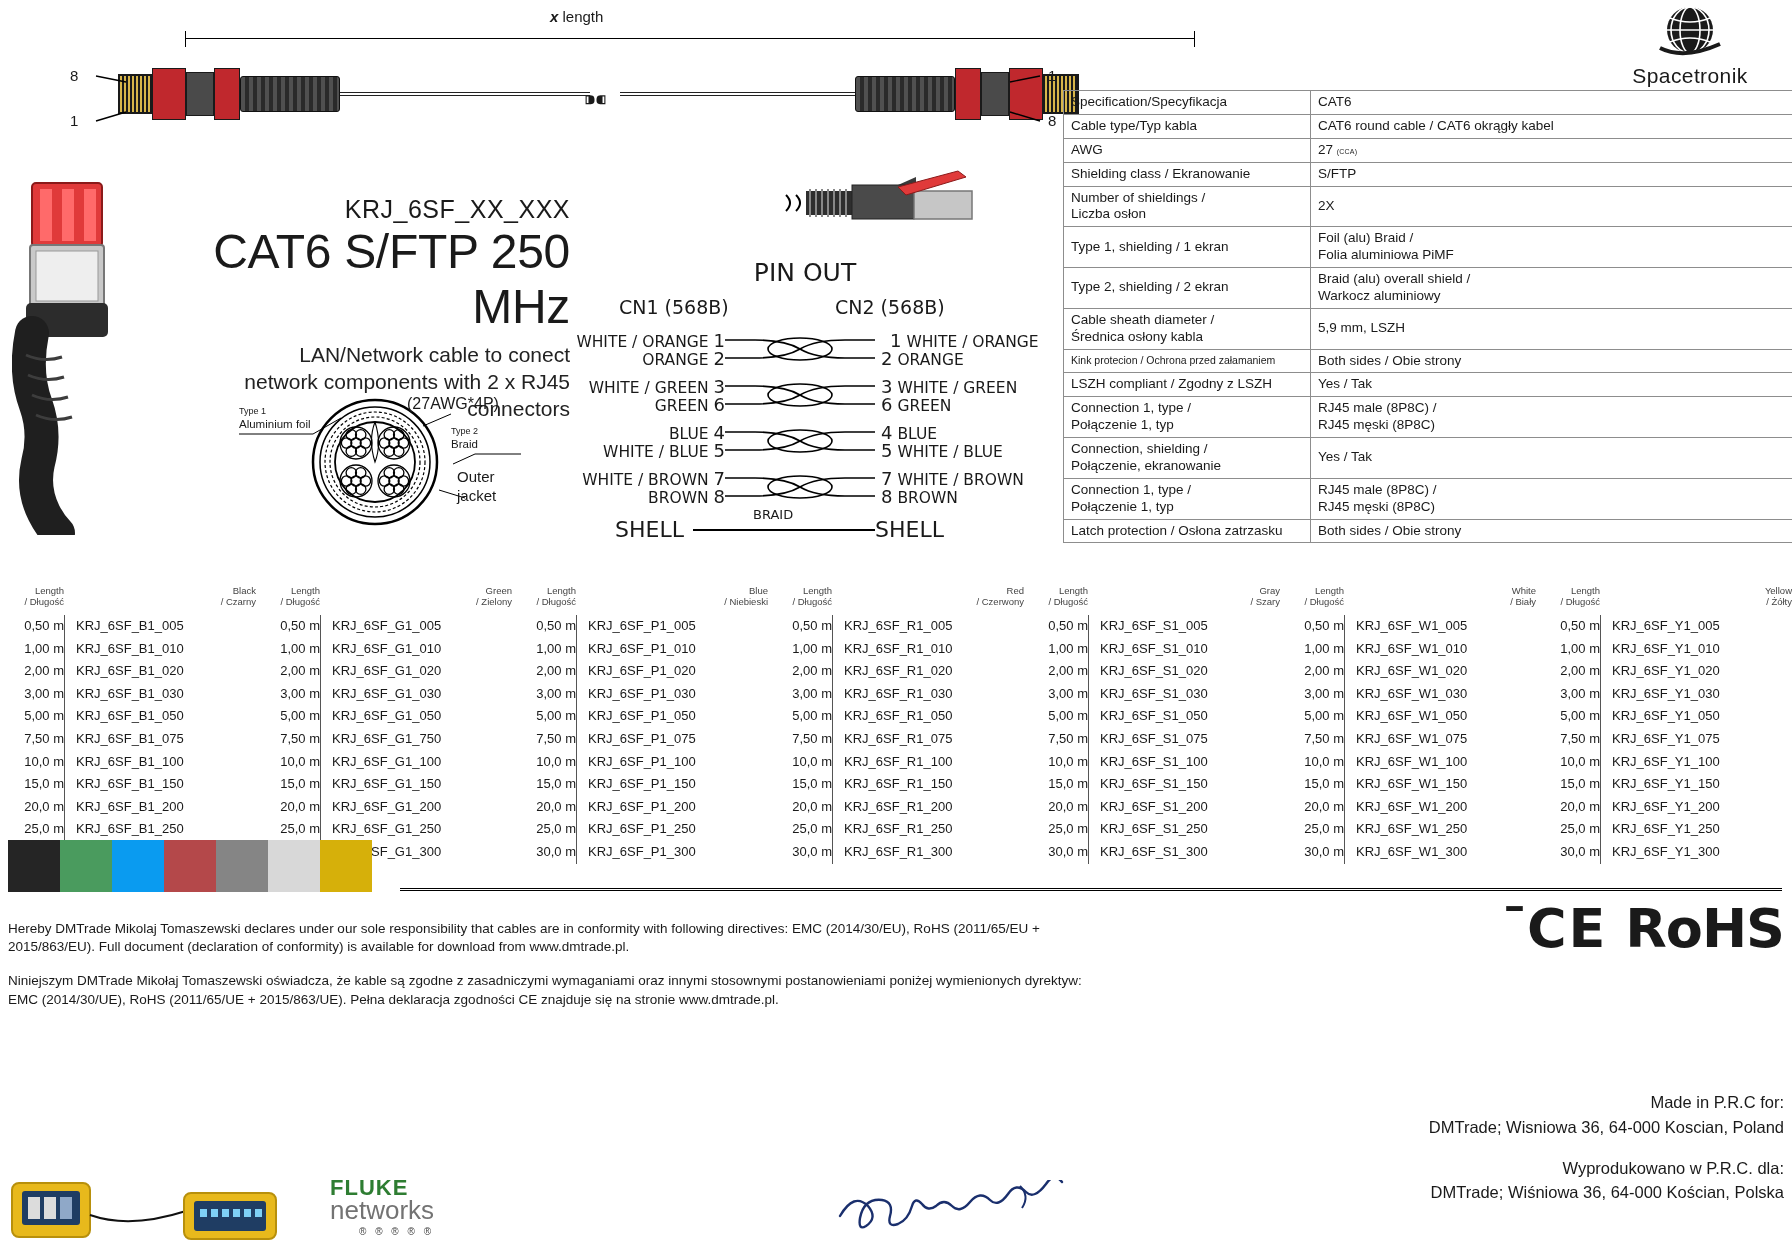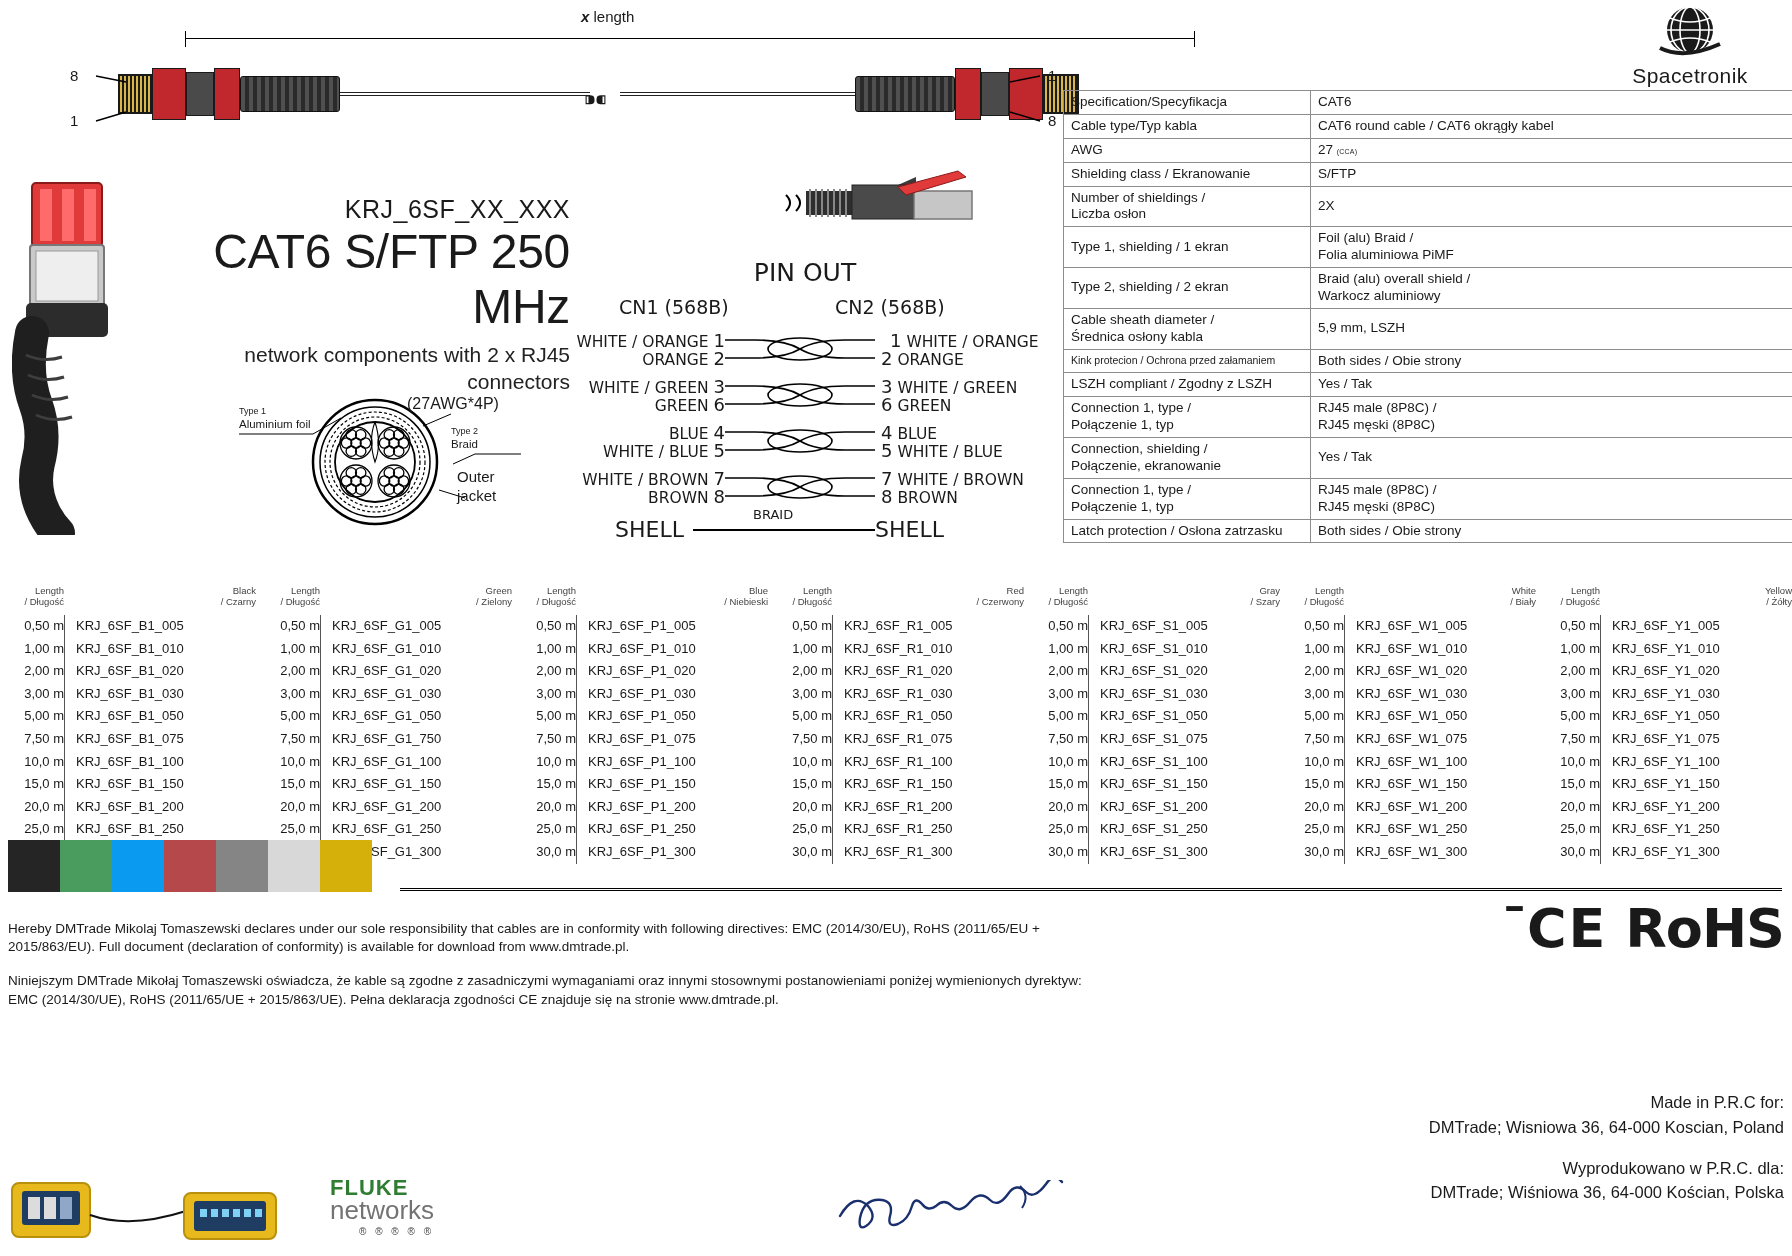--- a/index.html
+++ b/index.html
@@ -11,21 +11,21 @@
     color:#1a1a1a;
     position:relative;
     overflow:hidden;
   }
   .abs { position:absolute; }
 
   
   #cable-diagram { left:60px; top:0px; width:1000px; height:150px; }
   .dim-line { position:absolute; left:125px; top:38px; width:1010px; height:1px; background:#000; }
   .dim-tick { position:absolute; width:1px; height:16px; background:#000; top:31px; }
-  .dim-label { position:absolute; top:8px; left:490px; font-size:15px;margin-left:31px; }
+  .dim-label { position:absolute; top:8px; left:490px; font-size:15px; }
   .dim-label i { font-style:italic; font-weight:bold; }
 
   .plug { position:absolute; top:68px; height:52px; }
   .plug .gold { position:absolute; width:36px; height:40px; background:
       repeating-linear-gradient(to right,#d8b64a 0px,#d8b64a 2px,#1a1a1a 2px,#1a1a1a 4px);
       border:2px solid #1a1a1a; top:6px; }
   .plug .redbody { position:absolute; background:#c0282d; border:1.5px solid #1a1a1a; }
   .plug .greybody { position:absolute; background:#4a4a4a; border:1.5px solid #1a1a1a; }
   .plug .boot { position:absolute; background:#3a3a3a; border:1px solid #111;
       background-image: repeating-linear-gradient(to right,#505050 0,#505050 4px,#2a2a2a 4px,#2a2a2a 8px); }
@@ -176,20 +176,21 @@
       <path d="M16 200 q18 8 36 2"></path>
     <path d="M20 220 q18 8 36 2"></path>
       <path d="M24 240 q18 8 36 2"></path>
   </g>
 </svg>
 
 <div class="abs" id="title-block">
   <div class="sku">KRJ_6SF_XX_XXX</div>
   <div class="hero">CAT6 S/FTP 250 MHz</div>
   <div class="desc">
+    <div>LAN/Network cable to conect</div>
     <div>network components with 2 x RJ45</div>
     <div>connectors</div>
   </div>
 </div>
 
 <div class="abs" id="cross-section">
   <svg width="310" height="140" viewBox="0 0 310 140">
     <g transform="translate(150,72)">
       <circle r="62" fill="#fff" stroke="#000" stroke-width="2.5"></circle>
       <circle r="55" fill="none" stroke="#000" stroke-width="1.5"></circle>

